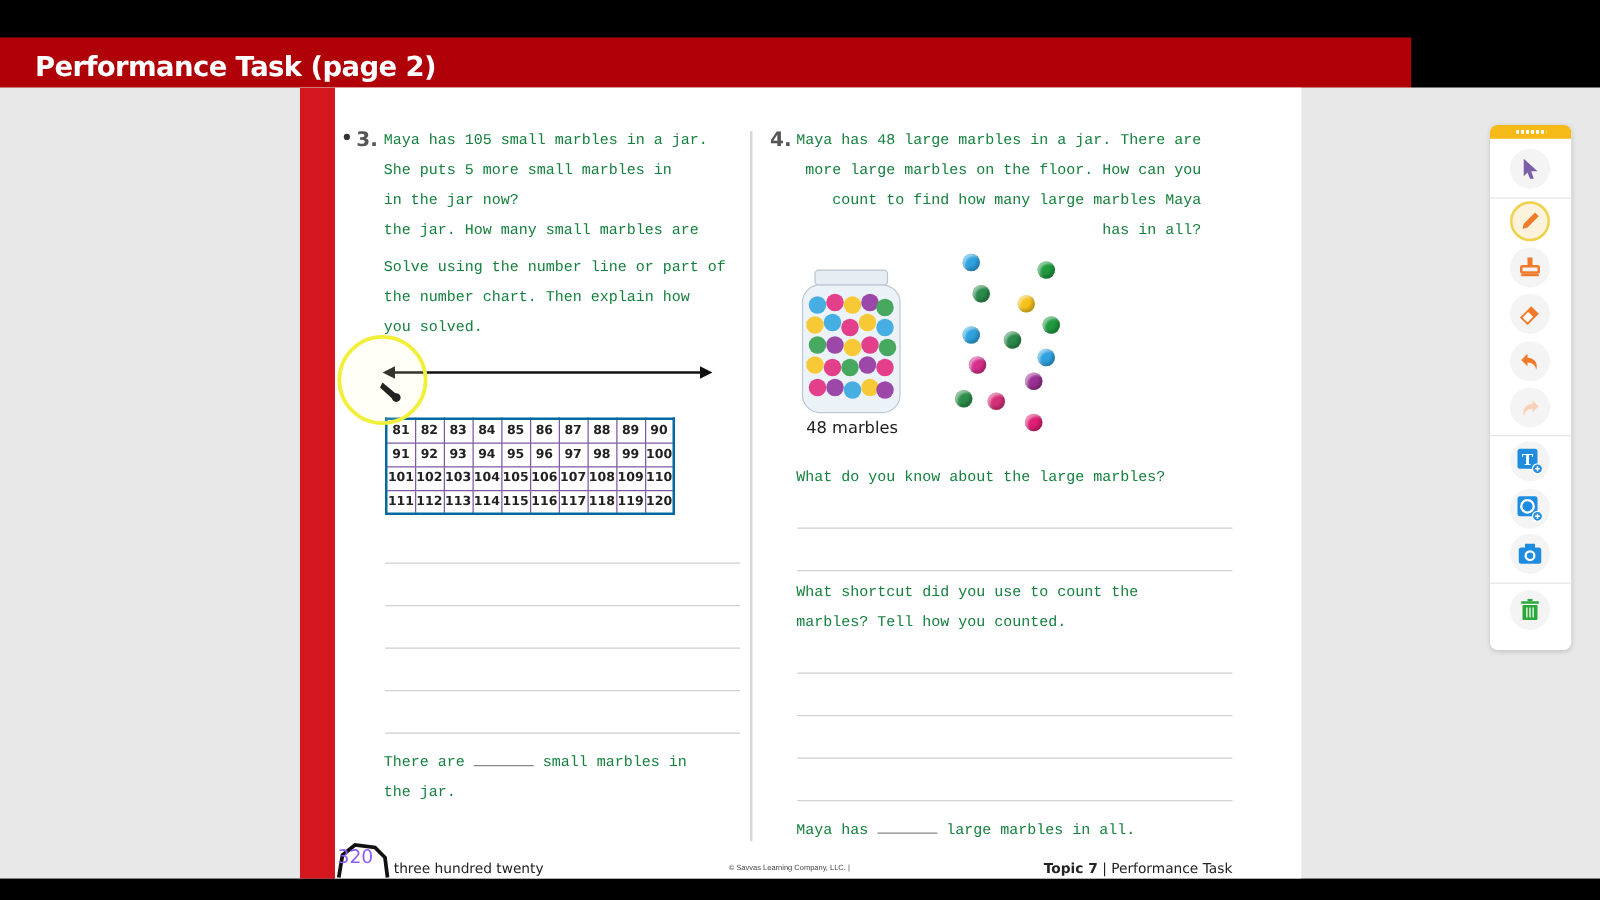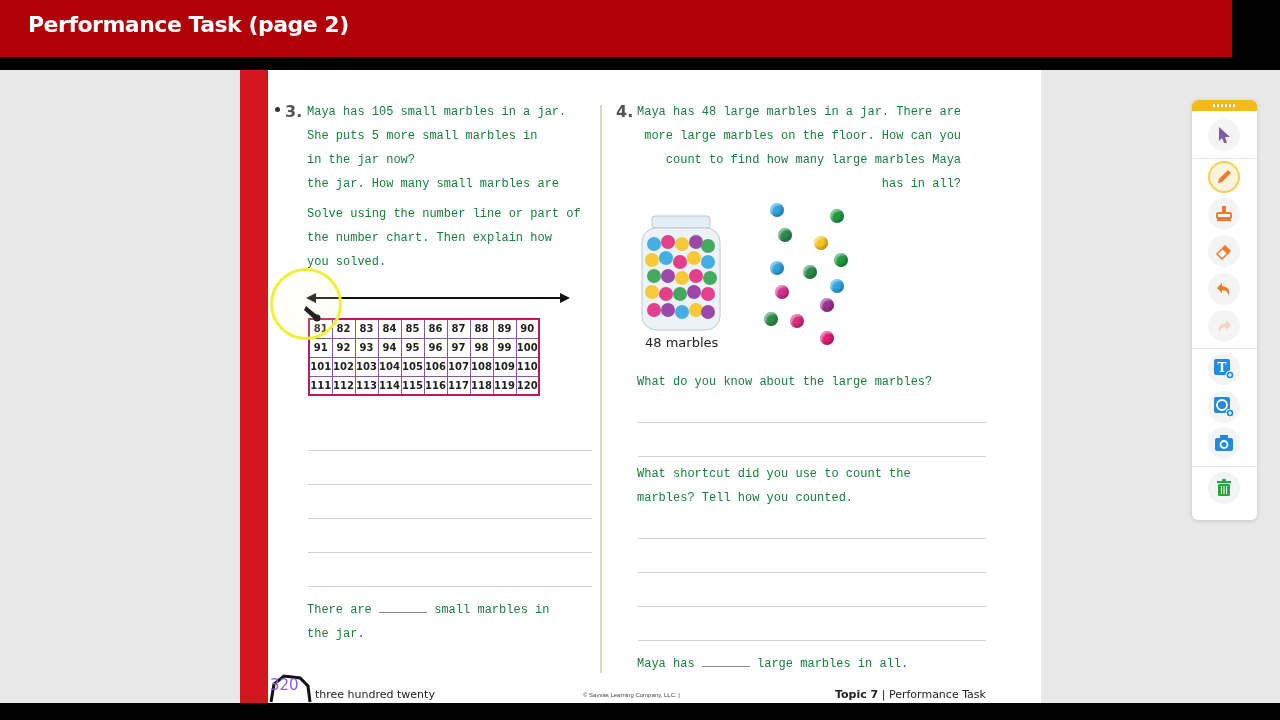--- a/index.html
+++ b/index.html
@@ -1,31 +1,31 @@
 <!DOCTYPE html>
 <html><head>
   <meta charset="utf-8">
   <style>
     * { margin:0; padding:0; box-sizing:border-box; }
     html, body { width:1280px; height:720px; overflow:hidden; background:#000; font-family:"Liberation Sans", sans-serif; }
     .topbar { position:absolute; left:0; top:0; width:1280px; height:13px; background:#000; }
-    .header { position:absolute; left:0; top:0; width:1232px; height:57px; background:#b00008; }
+    .header { position:absolute; left:0; top:30px; width:1129px; height:57px; background:#b00008; }
     .header-title { position:absolute; left:28px; top:12px; color:#fff; font-size:22px; font-weight:bold; font-family:"DejaVu Sans", sans-serif; letter-spacing:-0.5px; }
     .stage { position:absolute; left:0; top:70px; width:1280px; height:633px; background:#e8e8e8; overflow:hidden; }
     .bottombar { position:absolute; left:0; top:703px; width:1280px; height:17px; background:#000; }
     .page { position:absolute; left:240px; top:0; width:801px; height:640px; background:#fff; }
     .page-edge { position:absolute; left:0; top:0; width:28px; height:100%; background:#d4161e; }
     .divider { position:absolute; left:360px; top:35px; width:2px; height:568px; background:#d8d8d0; }
 
     .q { position:absolute; font-size:12px; color:#15803d; line-height:24px; font-family:Liberation Mono, monospace; }
     .qnum { position:absolute; font-weight:bold; color:#555; font-size:16px; font-family:"DejaVu Sans", sans-serif; }
     .bullet { position:absolute; left:35px; top:37px; width:5px; height:5px; border-radius:50%; background:#333; }
 
     .numline { position:absolute; left:66px; top:222px; width:264px; height:12px; }
-    .numchart { position:absolute; left:68px; top:248px; border-collapse:collapse; border:2px solid #be185d; }
+    .numchart { position:absolute; left:68px; top:264px; border-collapse:collapse; border:2px solid #0369a1; }
     .numchart td { border:1px solid #7d5aa6; width:23px; height:19px; text-align:center; font-size:10px; font-weight:bold; color:#222; font-family:"DejaVu Sans", sans-serif; padding:0; }
 
     .wline { position:absolute; height:1px; background:#d0d0d0; }
     .blank { display:inline-block; width:48px; border-bottom:1px solid #888; height:14px; vertical-align:baseline; }
 
     .jar { position:absolute; left:400px; top:144px; width:82px; height:118px; }
     .jar-label { position:absolute; left:405px; top:265px; font-size:13px; color:#222; font-family:"DejaVu Sans", sans-serif; }
     .marble { position:absolute; width:14px; height:14px; border-radius:50%; box-shadow: inset -2px -2px 3px rgba(0,0,0,0.25), inset 2px 2px 2px rgba(255,255,255,0.5); }
 
     .cursor-ring { position:absolute; left:270px; top:198px; width:72px; height:72px; border-radius:50%; border:3px solid #f2ef3a; background:rgba(255,255,200,0.15); }

